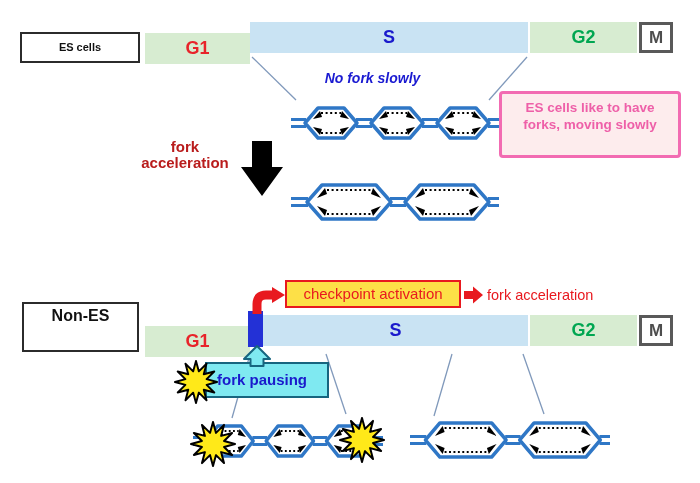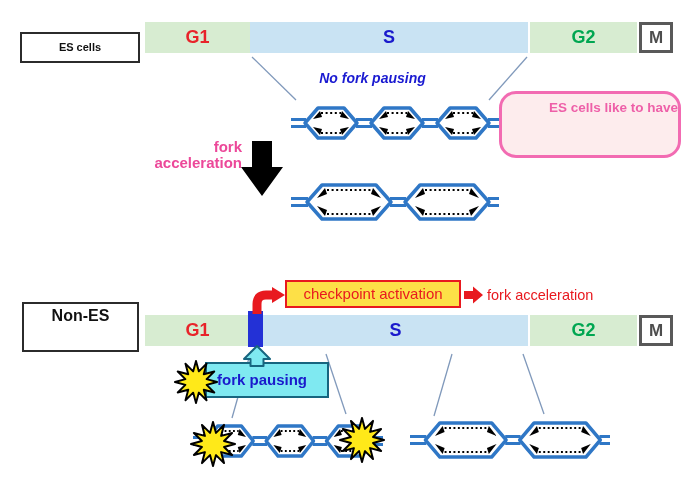--- a/index.html
+++ b/index.html
@@ -12,21 +12,21 @@
   .label-box{position:absolute;background:#ffffff;border:2px solid #2b2b2b;
              text-align:center;font-weight:bold;color:#111111;z-index:2;}
   #es-label{left:20px;top:32px;width:116px;height:27px;font-size:11px;line-height:27px;}
   #nones-label{left:22px;top:302px;width:113px;height:46px;font-size:16px;line-height:23px;}
 
   
   .seg{position:absolute;height:31px;line-height:31px;text-align:center;
        font-weight:bold;font-size:18px;z-index:1;}
   .seg.green{background:#d7ecd1;}
   .seg.blue{background:#c9e3f3;}
-  .g1-text{color:#e8232a;}
+  .g1-text{color:#e8232a;margin-top:11px;}
   .s-text{color:#1a1acc;}
   .g2-text{color:#00a651;}
   .mbox{position:absolute;width:28px;height:25px;background:#ffffff;border:3px solid #595959;
         text-align:center;font-weight:bold;font-size:17px;color:#4d4d4d;line-height:25px;z-index:1;}
 
   .row-top{top:22px;}
   #top-g1{left:145px;width:105px;}
   #top-s{left:250px;width:278px;}
   #top-g2{left:530px;width:107px;}
   #top-m{left:639px;top:22px;}
@@ -35,24 +35,24 @@
   #bot-g1{left:145px;width:105px;}
   #bot-s{left:263px;width:265px;}
   #bot-g2{left:530px;width:107px;}
   #bot-m{left:639px;top:315px;}
   #checkpoint-marker{position:absolute;left:248px;top:311px;width:15px;height:36px;
                      background:#2331d6;z-index:2;}
 
   
   #no-fork-pausing{left:280px;top:70px;width:185px;text-align:center;
                    color:#1a1ad1;font-weight:bold;font-style:italic;font-size:14px;z-index:2;}
-  #fork-accel-label{left:128px;top:139px;width:114px;text-align:right;
-                    color:#ec4899;font-weight:bold;font-size:15px;line-height:16px;z-index:2;}
+  #fork-accel-label{left:128px;top:139px;width:114px;text-align:center;
+                    color:#b91c1c;font-weight:bold;font-size:15px;line-height:16px;z-index:2;}
   #pink-note{left:499px;top:91px;width:176px;height:56px;background:#fdeced;
-             border:3px solid #f26bb2;border-radius:17px;text-align:right;
+             border:3px solid #f26bb2;border-radius:4px;text-align:center;
              color:#ee5fa8;font-weight:bold;font-size:13.5px;line-height:17px;
              padding-top:5px;z-index:2;}
   #green-note{left:499px;top:183px;width:168px;height:36px;background:#d6efd6;
               border:2px solid #8c8c8c;text-align:center;color:#111111;
               font-weight:bold;font-size:14px;line-height:18px;padding-top:2px;z-index:2;}
   #checkpoint-box{left:285px;top:280px;width:172px;height:24px;background:#fde047;
                   border:2.5px solid #e8191f;text-align:center;color:#e8191f;
                   font-size:15px;line-height:24px;z-index:2;}
   #fork-accel-red{left:487px;top:287px;color:#e8191f;font-weight:normal;font-size:14.5px;z-index:2;}
   #fork-pausing-box{left:205px;top:362px;width:110px;height:32px;background:#7fe9f1;
@@ -105,21 +105,21 @@
     </g>
   </svg>
 
   <div class="label-box" id="es-label">ES cells</div>
 
   <div class="seg green row-top g1-text" id="top-g1">G1</div>
   <div class="seg blue row-top s-text" id="top-s">S</div>
   <div class="seg green row-top g2-text" id="top-g2">G2</div>
   <div class="mbox" id="top-m">M</div>
 
-  <div class="abs" id="no-fork-pausing">No fork pausing</div>
+  <div class="abs" id="no-fork-pausing">No fork slowly</div>
 
   <svg class="dna" style="left:291px;top:101px" width="208" height="44" viewBox="0 0 208 44">
     <g stroke="#2f77c6" stroke-width="3">
       <line x1="0" y1="18.5" x2="15" y2="18.5"></line>
         <line x1="0" y1="25.5" x2="15" y2="25.5"></line>
       <line x1="65" y1="18.5" x2="81" y2="18.5"></line>
         <line x1="65" y1="25.5" x2="81" y2="25.5"></line>
       <line x1="131" y1="18.5" x2="147" y2="18.5"></line>
         <line x1="131" y1="25.5" x2="147" y2="25.5"></line>
       <line x1="197" y1="18.5" x2="208" y2="18.5"></line>
@@ -143,20 +143,21 @@
         <line x1="99" y1="25.5" x2="115" y2="25.5"></line>
       <line x1="197" y1="18.5" x2="208" y2="18.5"></line>
         <line x1="197" y1="25.5" x2="208" y2="25.5"></line>
     </g>
     <use href="#bubble-l" x="16"></use>
       <use href="#bubble-l" x="114"></use>
   </svg>
 
   <div class="abs" id="pink-note">
     <div>ES cells like to have</div>
+    <div>forks, moving slowly</div>
   </div>
 
 
   <div class="label-box" id="nones-label">
     <div>Non-ES</div>
   </div>
 
   <div class="seg green row-bot g1-text" id="bot-g1">G1</div>
   <div class="abs" id="checkpoint-marker"></div>
   <div class="seg blue row-bot s-text" id="bot-s">S</div>

